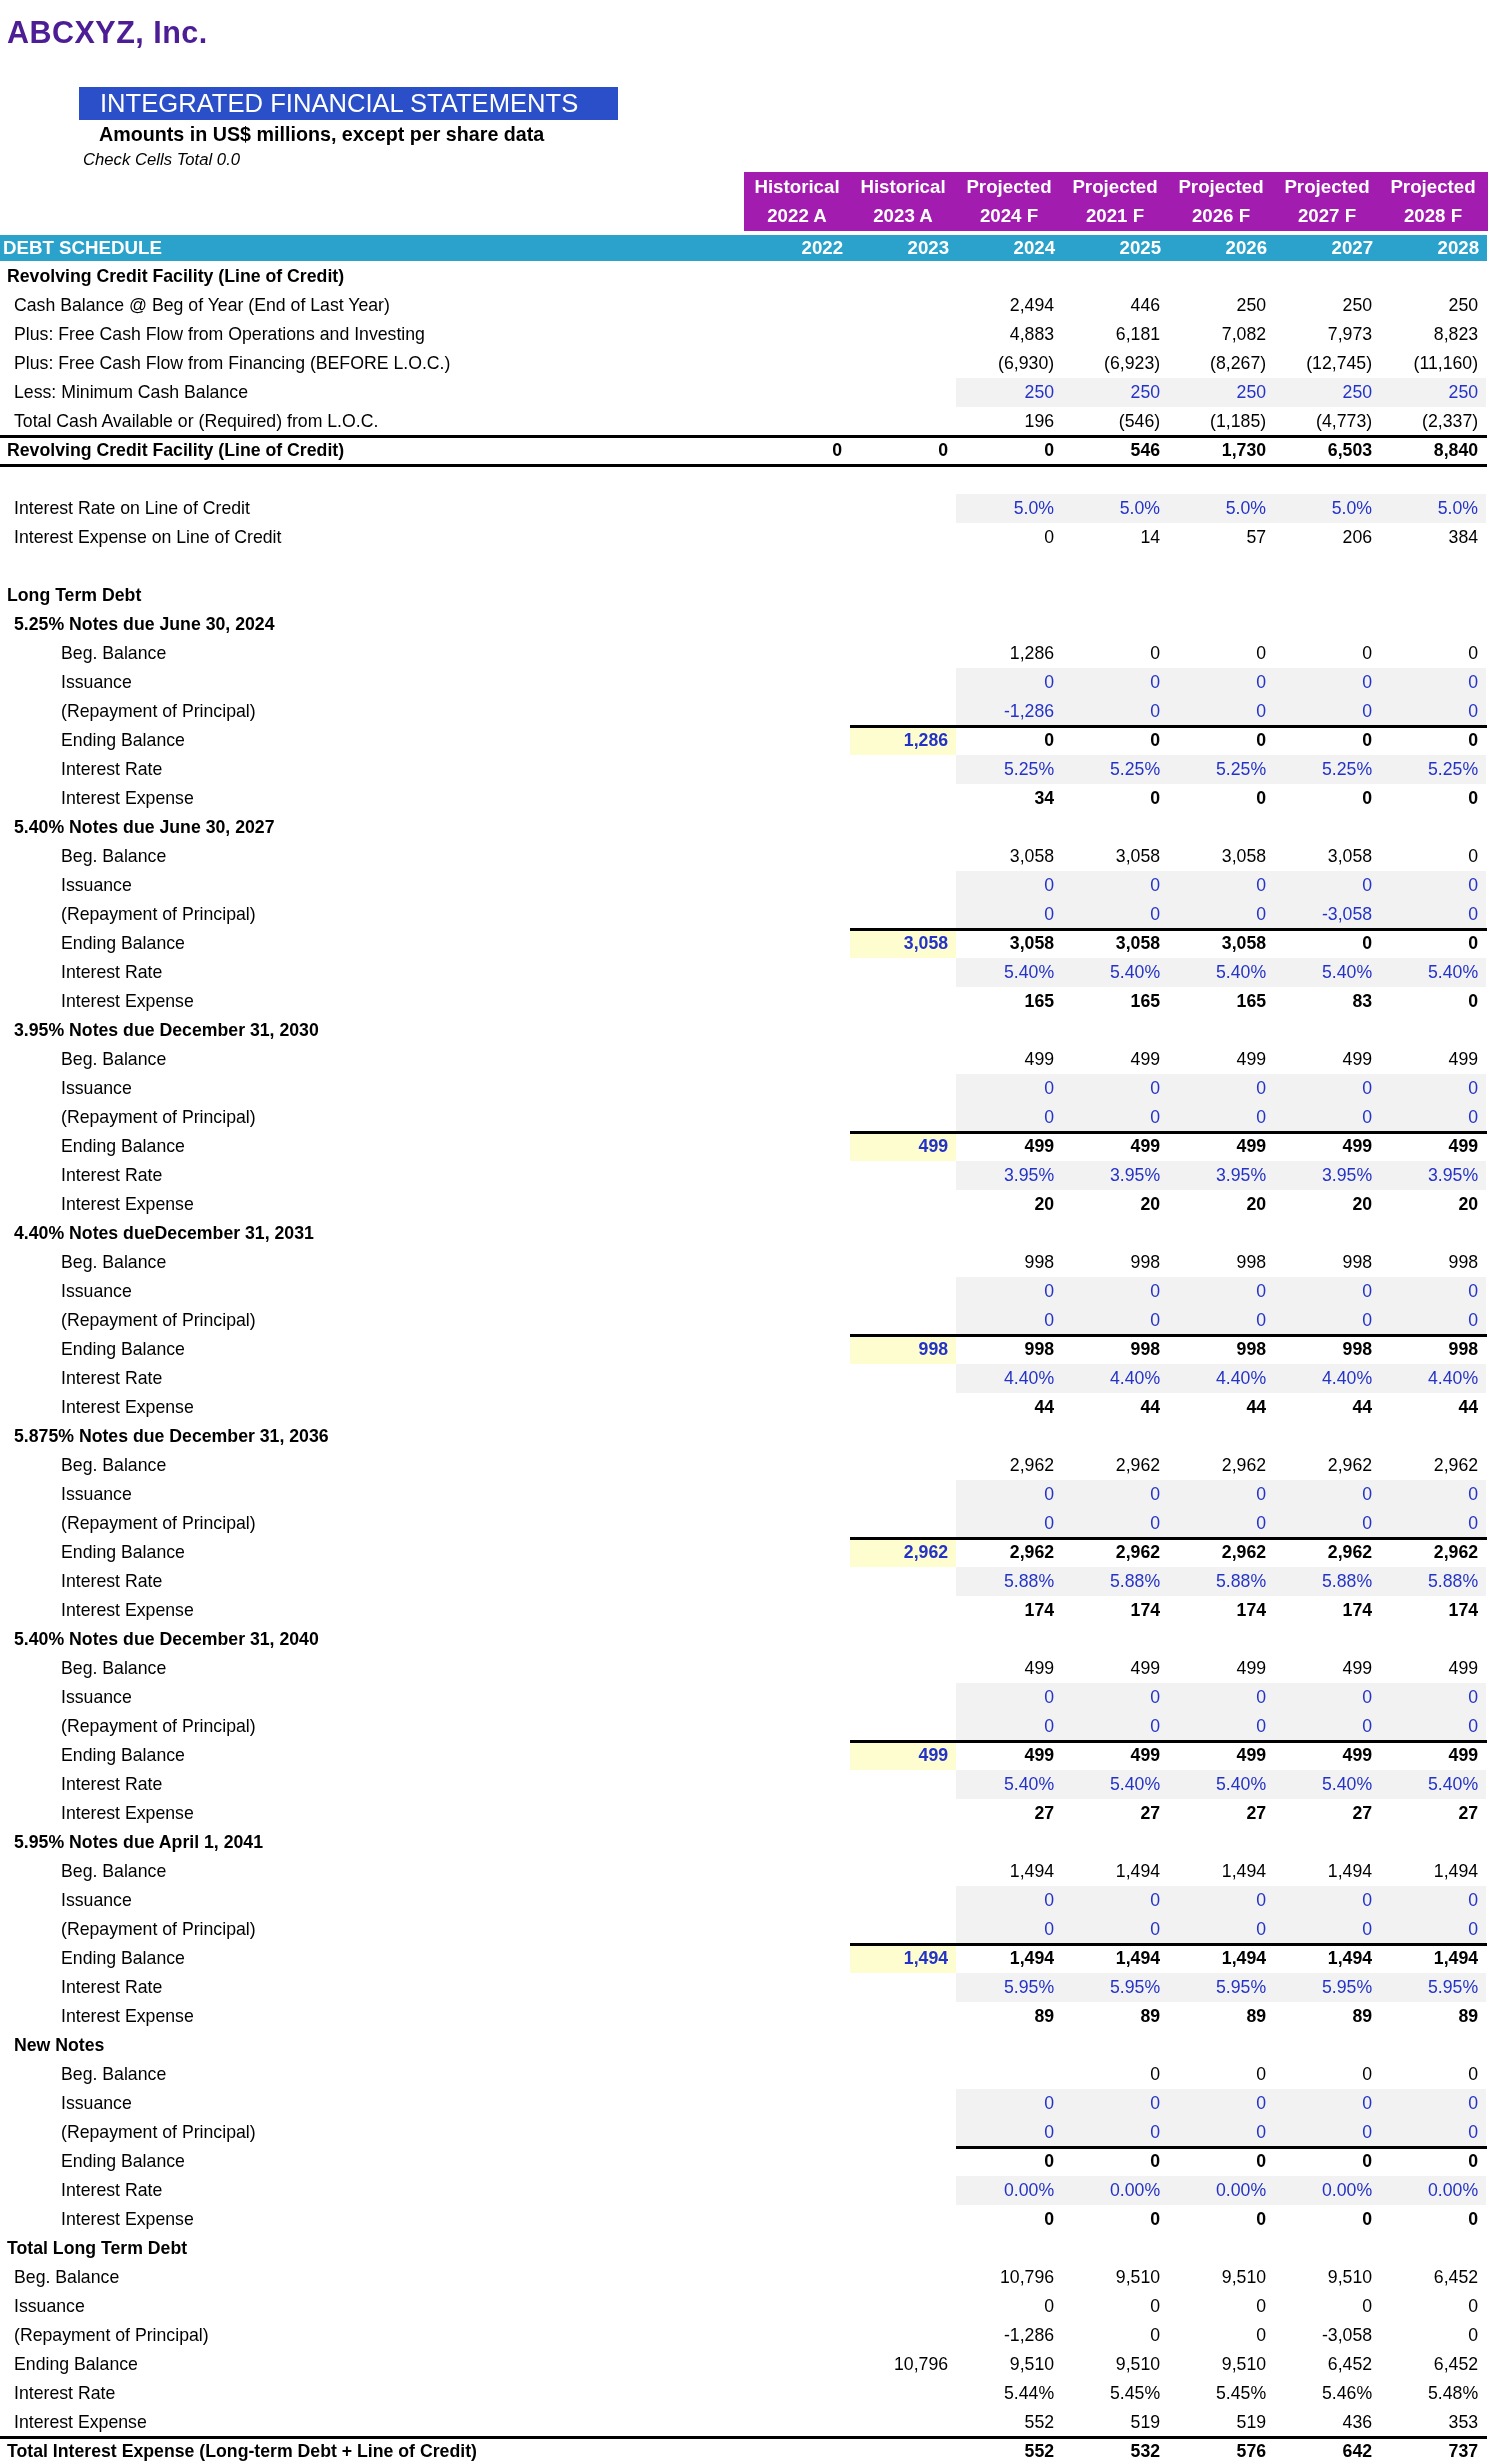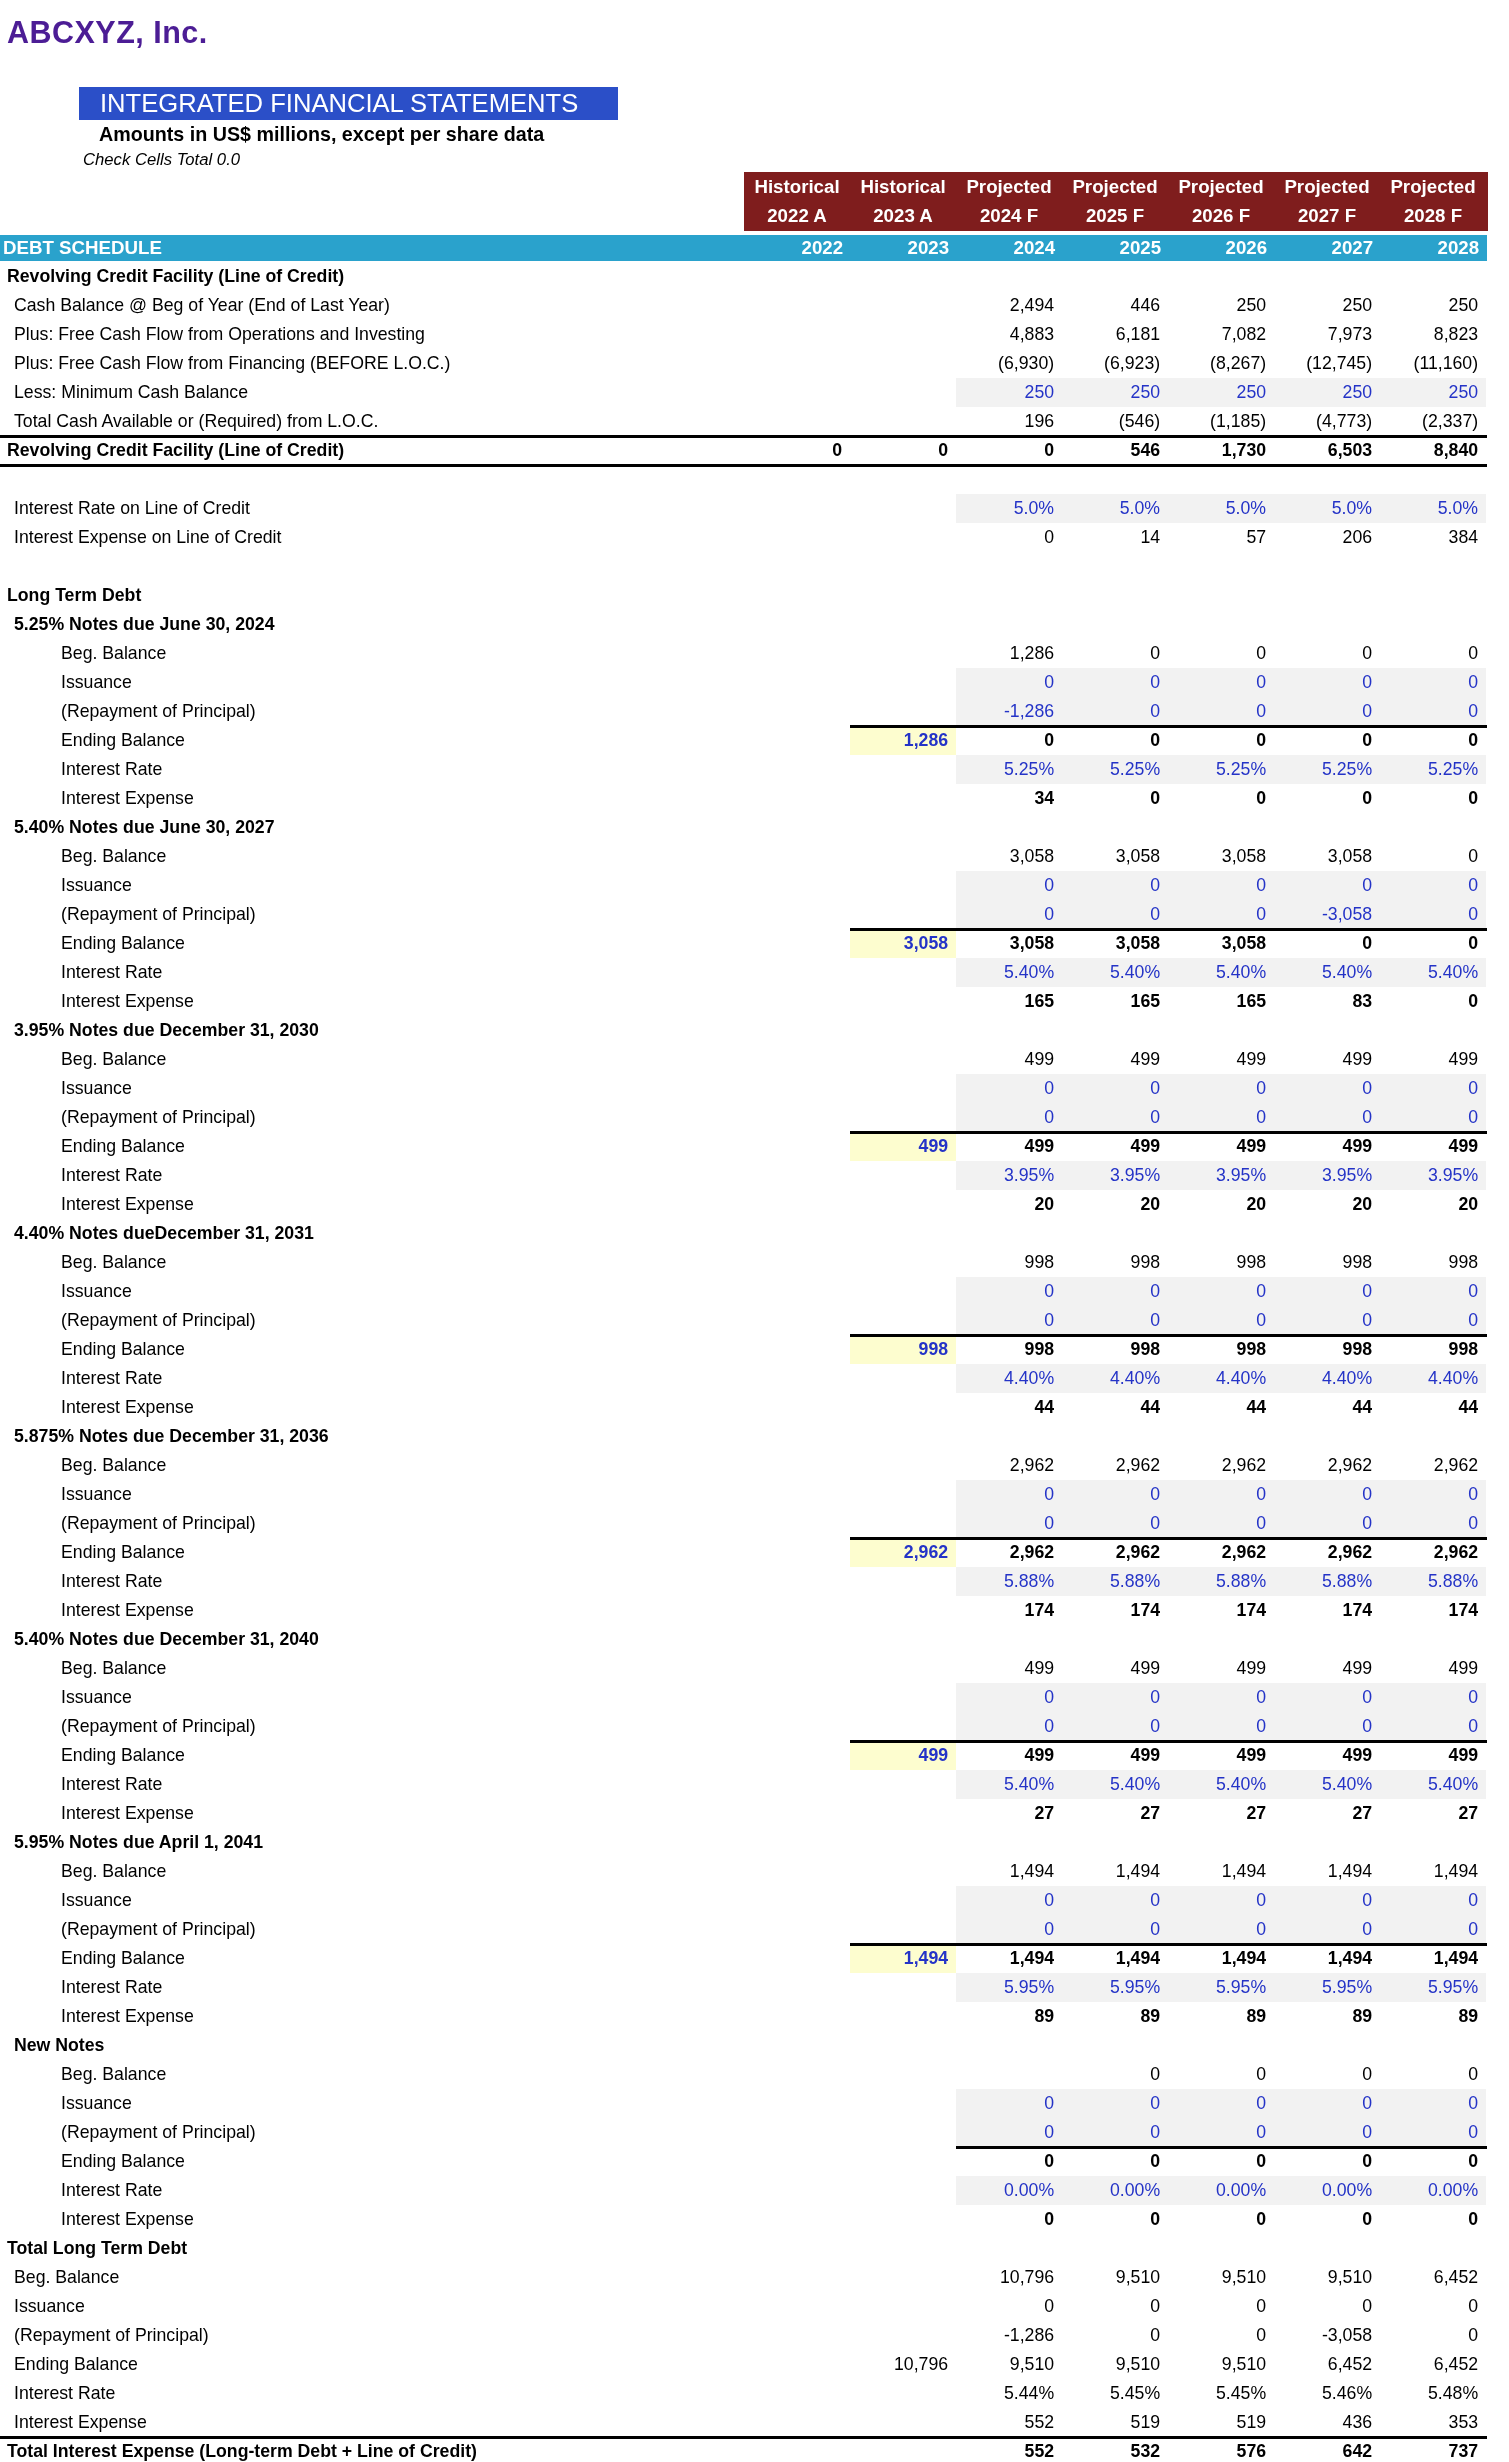--- a/index.html
+++ b/index.html
@@ -4,21 +4,21 @@
 <style>
   html, body { margin:0; padding:0; background:#ffffff; }
   body { width:1510px; height:2684px; position:relative; overflow:hidden;
          font-family:"Liberation Sans", sans-serif; color:#000; }
   .company { position:absolute; left:6.9px; top:14.8px; font-size:30.5px; font-weight:bold; color:#4c1d95; letter-spacing:0.5px; }
   .title-box { position:absolute; left:79px; top:87px; width:539px; height:32.5px; background:#2b4fc8; color:#fff;
                font-size:25.6px; line-height:32.5px; padding-left:21px; box-sizing:border-box; }
   .subtitle { position:absolute; left:99px; top:123px; font-size:19.7px; font-weight:bold; }
   .check { position:absolute; left:83px; top:150px; font-size:16.7px; font-style:italic; }
 
-  .hdr { position:absolute; left:744px; width:744px; background:#7f1d1d; color:#fff; font-weight:bold; font-size:18.7px; }
+  .hdr { position:absolute; left:744px; width:744px; background:#a21caf; color:#fff; font-weight:bold; font-size:18.7px; }
   .hdr-row { display:flex; height:29.5px; align-items:center; }
   .hdr-row > div { width:106px; text-align:center; }
   .bar { position:absolute; left:0; top:235px; width:1487px; height:25.6px; background:#2aa2cc; color:#fff; font-weight:bold;
          font-size:18.7px; display:flex; align-items:center; }
   .bar .lbl { width:744px; padding-left:3px; box-sizing:border-box; }
   .bar .yr { width:106px; text-align:right; padding-right:6.9px; box-sizing:border-box; }
 
   .grid { position:absolute; left:0; top:262px; width:1487px; }
   .row { display:flex; height:29px; align-items:center; font-size:17.7px; position:relative; }
   .row .label { width:744px; box-sizing:border-box; white-space:nowrap; }
@@ -49,21 +49,21 @@
       <div>Projected</div>
       <div>Projected</div>
       <div>Projected</div>
       <div>Projected</div>
       <div>Projected</div>
     </div>
   <div class="hdr-row" id="hdr-periods">
       <div>2022 A</div>
       <div>2023 A</div>
       <div>2024 F</div>
-      <div>2025 F</div>
+      <div>2021 F</div>
       <div>2026 F</div>
       <div>2027 F</div>
       <div>2028 F</div>
     </div>
 </div>
 <div class="bar" id="bar">
   <div class="lbl">DEBT SCHEDULE</div>
 <div class="yr">2022</div>
     <div class="yr">2023</div>
     <div class="yr">2024</div>

